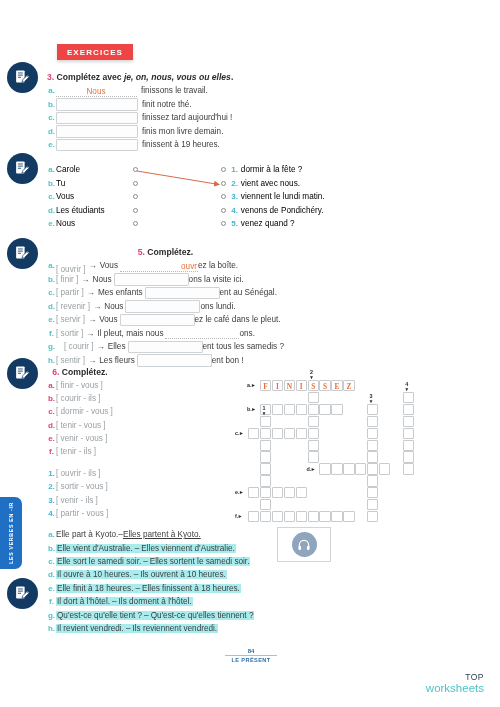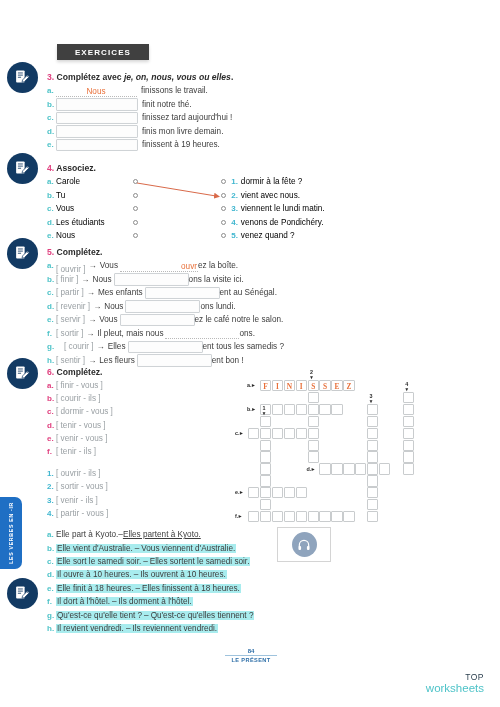--- a/index.html
+++ b/index.html
@@ -25,30 +25,30 @@
 
   
   .ex-icon{
     position:absolute;width:31px;height:31px;border-radius:50%;
     background:#123a63;display:flex;align-items:center;justify-content:center;
   }
   .ex-icon svg{width:17px;height:17px;display:block;}
 
   
   .banner{
-    position:absolute;left:57px;top:44px;width:92px;height:16px;
-    background:#404040;display:flex;align-items:center;justify-content:center;
+    position:absolute;left:57px;top:44px;width:76px;height:16px;
+    background:#ef4444;display:flex;align-items:center;justify-content:center;
     box-shadow:0 2px 3px rgba(0,0,0,.16);
   }
   .banner span{
     color:#ffffff;font-size:8px;font-weight:bold;letter-spacing:1.1px;
   }
 
   
-  .ex{position:absolute;}
+  .ex{position:absolute;text-align:center;}
   .ex-title{
     font-size:8.6px;font-weight:bold;color:#2b2b2b;
     white-space:nowrap;margin-bottom:2px;
   }
   .ex-title .num{color:#e0407f;font-weight:bold;}
   .ex-title i{font-style:italic;}
 
   .row{
     display:flex;align-items:center;font-size:8.2px;color:#3c3c3c;
     height:13.5px;white-space:nowrap;
@@ -222,24 +222,20 @@
         </div>
         <div class="row">
           <span class="lbl">e.</span>
           <span class="blank" style="width: 80px;"></span>
           <span style="margin-left: 4px;"> finissent à 19 heures.</span>
         </div>
       </div>
   </div>
 
   <div class="ex" style="left:47px;top:163px;">
-    <div class="ex-title">
-      <span class="num">4.</span>
-      <span>Associez.</span>
-    </div>
     <div class="match" id="ex4-match">
       <svg class="link" width="250" height="80">
         <defs>
           <marker id="arrh" markerWidth="6" markerHeight="6" refX="5" refY="3" orient="auto">
             <path d="M0,0 L6,3 L0,6 z" fill="#d96a4a"></path>
           </marker>
         </defs>
         <line x1="90" y1="8" x2="172" y2="21.5" stroke="#d96a4a" stroke-width="1" marker-end="url(#arrh)"></line>
       </svg>
       <div id="ex4-rows">
@@ -356,21 +352,21 @@
           <span>Nous</span>
           <span class="blank" style="width: 73px; margin-left: 2px;"></span>
           <span>ons lundi.</span>
         </div>
         <div class="row">
           <span class="lbl">e.</span>
           <span style="color: rgb(154, 160, 164);">[ servir ]</span>
           <span style="margin: 0px 3px;">→</span>
           <span>Vous</span>
           <span class="blank" style="width: 73px; margin-left: 2px;"></span>
-          <span>ez le café notre le salon.</span>
+          <span>ez le café dans le pleut.</span>
         </div>
         <div class="row">
           <span class="lbl">f.</span>
           <span style="color: rgb(154, 160, 164);">[ sortir ]</span>
           <span style="margin: 0px 3px;">→</span>
           <span>Il pleut, mais nous</span>
           <span class="blank-dot" style="width: 73px; margin-left: 2px;"></span>
           <span>ons.</span>
         </div>
         <div class="row">
@@ -557,21 +553,21 @@
         <div class="row" style="height: 13.4px;">
           <span class="lbl">a.</span>
           <span>Elle part à Kyoto.</span>
           <span> – </span>
           <span class="ul">Elles partent à Kyoto.</span>
         </div>
         <div class="row" style="height: 13.4px;">
           <span class="lbl">b.</span>
           <span class="hl">Elle vient d'Australie.</span>
           <span class="hl"> – </span>
-          <span class="hl">Vous viennent d'Australie.</span>
+          <span class="hl">Elles viennent d'Australie.</span>
         </div>
         <div class="row" style="height: 13.4px;">
           <span class="lbl">c.</span>
           <span class="hl">Elle sort le samedi soir.</span>
           <span class="hl"> – </span>
           <span class="hl">Elles sortent le samedi soir.</span>
         </div>
         <div class="row" style="height: 13.4px;">
           <span class="lbl">d.</span>
           <span class="hl">Il ouvre à 10 heures.</span>

